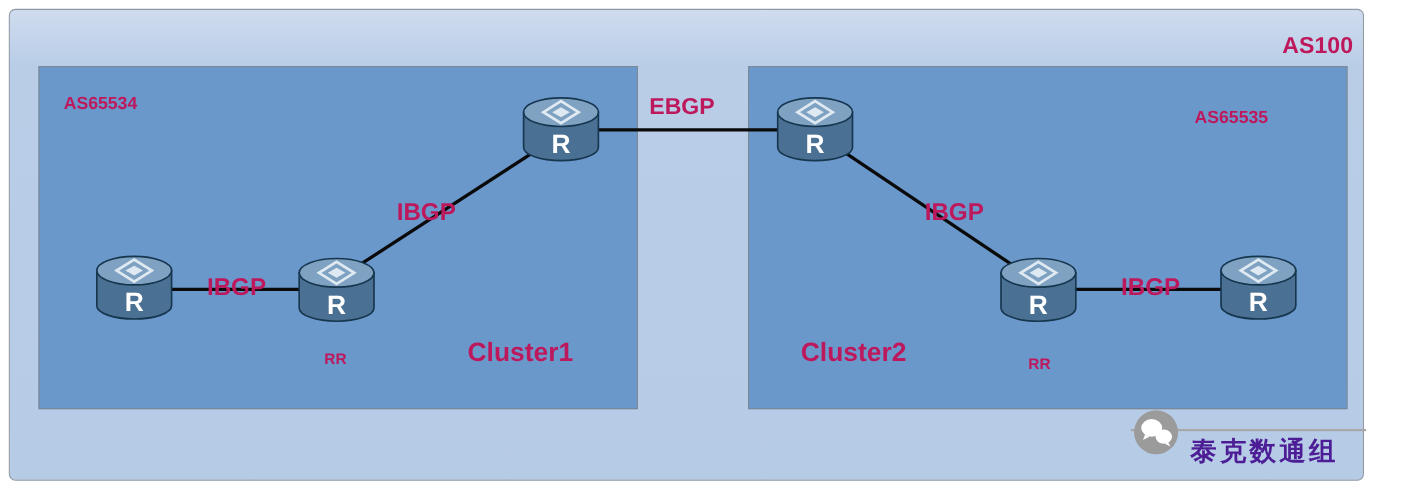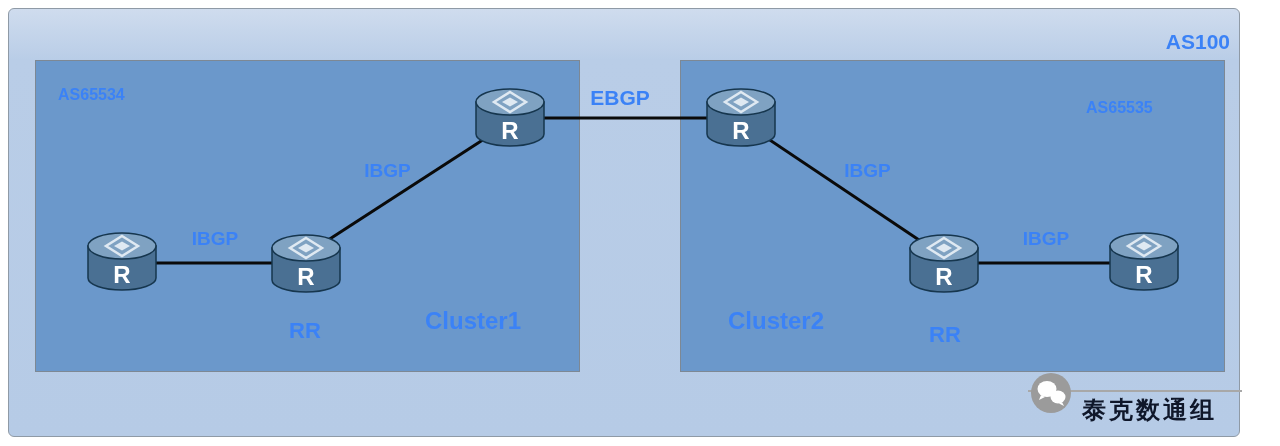--- a/index.html
+++ b/index.html
@@ -26,30 +26,30 @@
     top: 60px;
     background: #6b98cb;
     border: 1px solid #7d8894;
     box-sizing: border-box;
   }
   .area-left  { left: 35px; }
   .area-right { left: 680px; }
 
   .lbl {
     position: absolute;
-    color: #3b82f6;
+    color: #be185d;
     font-weight: bold;
     white-space: nowrap;
   }
   .as-outer   { font-size: 21px; text-align: right; }
   .as-inner   { font-size: 16px; }
-  .link-label { font-size: 19px; text-align: center; }
+  .link-label { font-size: 22px; text-align: center; margin-top: 20px; }
   .ebgp-label { font-size: 21px; text-align: center; }
   .cluster-label { font-size: 24px; }
-  .rr-label   { font-size: 22px; text-align: center; }
+  .rr-label   { font-size: 14px; text-align: center; }
 
   .links-svg {
     position: absolute;
     left: 0; top: 0;
     width: 1280px; height: 446px;
     pointer-events: none;
   }
   .router {
     position: absolute;
     width: 72px; height: 64px;
@@ -63,21 +63,21 @@
   .watermark-icon {
     position: absolute;
     left: 1030px; top: 372px;
     width: 42px; height: 42px;
   }
   .watermark-text {
     position: absolute;
     left: 1082px; top: 394px;
     font-size: 24px;
     font-weight: bold;
-    color: #0f172a;
+    color: #4c1d95;
     letter-spacing: 3px;
     white-space: nowrap;
   }
 </style>
 </head>
 <body>
 
 <div class="canvas">
 
   <div class="outer-box"></div>

